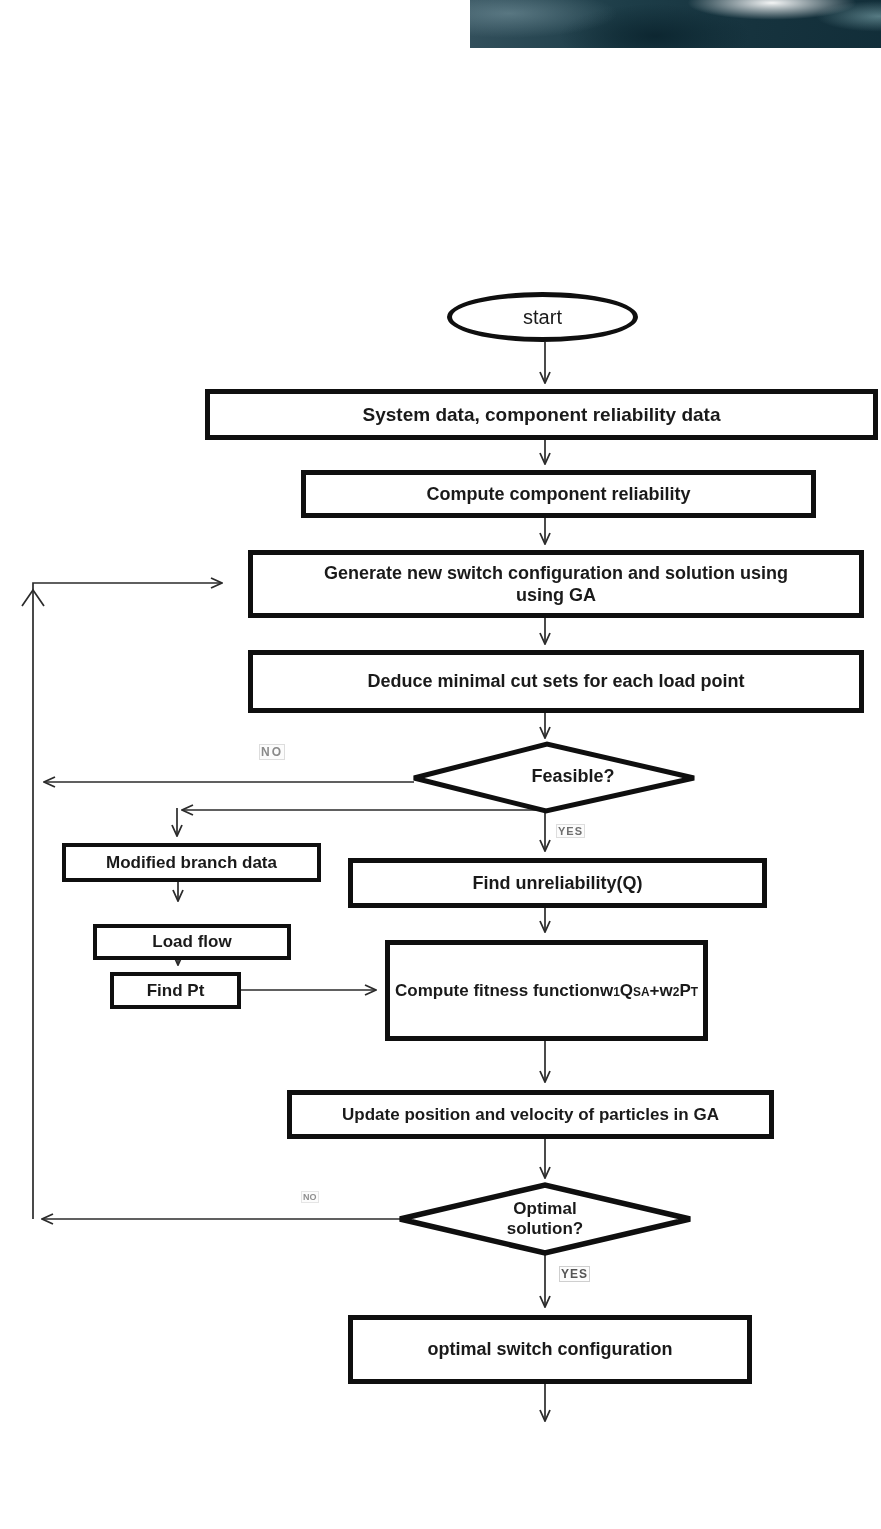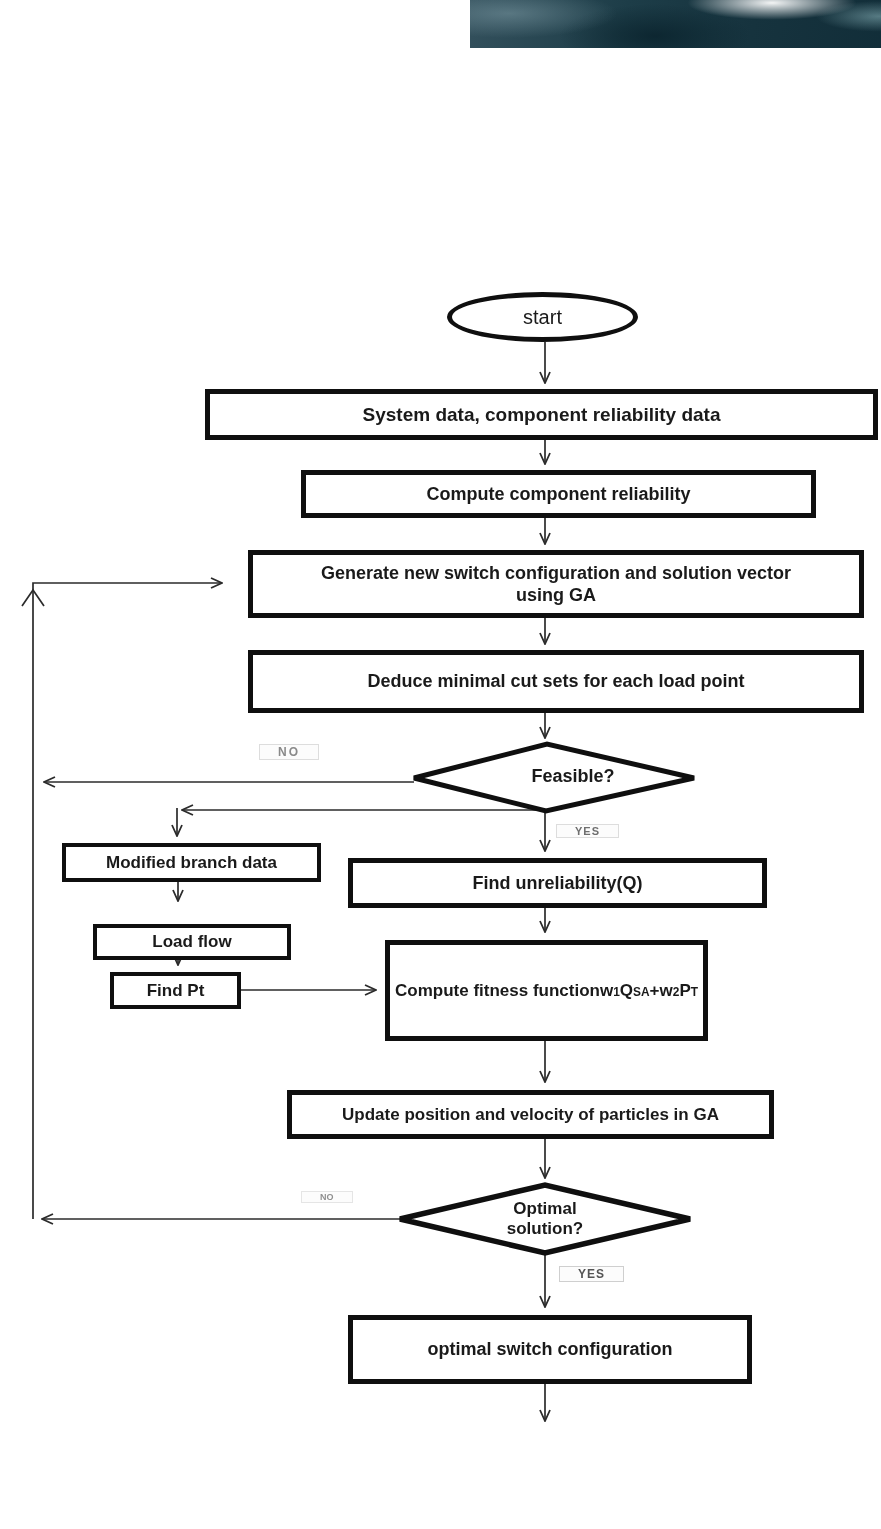--- a/index.html
+++ b/index.html
@@ -16,21 +16,21 @@
       font-size:19px;letter-spacing:1px;color:#d6e12f;text-shadow:0 1px 2px #2a3a00,0 0 1px #111;}
   svg.wires{position:absolute;left:0;top:0;}
   .node{position:absolute;box-sizing:border-box;background:#fff;border:5px solid #0f0f0f;
         display:flex;align-items:center;justify-content:center;text-align:center;
         font-weight:bold;line-height:1.25;}
   .oval{border-radius:50%;}
   .thin{border-width:4px;}
   .txt{position:absolute;display:flex;flex-direction:column;align-items:center;justify-content:center;
        text-align:center;font-weight:bold;line-height:1.2;}
   .tag{position:absolute;background:#fcfcfc;border:1px solid #ddd;color:#8a8a8a;
-       font-weight:bold;padding:0 18px;}
+       font-weight:bold;padding:0 1px;}
   .sub{font-size:0.70em;}
   .f20{font-size:20px;font-weight:normal;}
   .f19{font-size:19px;} .f18{font-size:18px;margin-left:13px;} .f17{font-size:17px;}
 </style>
 </head>
 <body>
 
 <div class="stage">
 
   <div class="banner">
@@ -81,21 +81,21 @@
 
   <div class="node f19" style="left:205px;top:389px;width:673px;height:51px;">
     <span>System data, component reliability data</span>
   </div>
 
   <div class="node f18" style="left:288px;top:470px;width:515px;height:48px;">
     <span>Compute component reliability</span>
   </div>
 
   <div class="node f18" style="left:235px;top:550px;width:616px;height:68px;flex-direction:column;">
-    <div>Generate new switch configuration and solution  vector</div>
+    <div>Generate new switch configuration and solution  using</div>
     <div>using GA</div>
   </div>
 
   <div class="node f18" style="left:235px;top:650px;width:616px;height:63px;">
     <span>Deduce minimal cut sets for each load point</span>
   </div>
 
   <div class="txt f18" style="left:470px;top:756px;width:180px;height:42px;">Feasible?</div>
 
   <div class="tag" style="left:259px;top:744px;font-size:12px;letter-spacing:2px;">NO</div>

